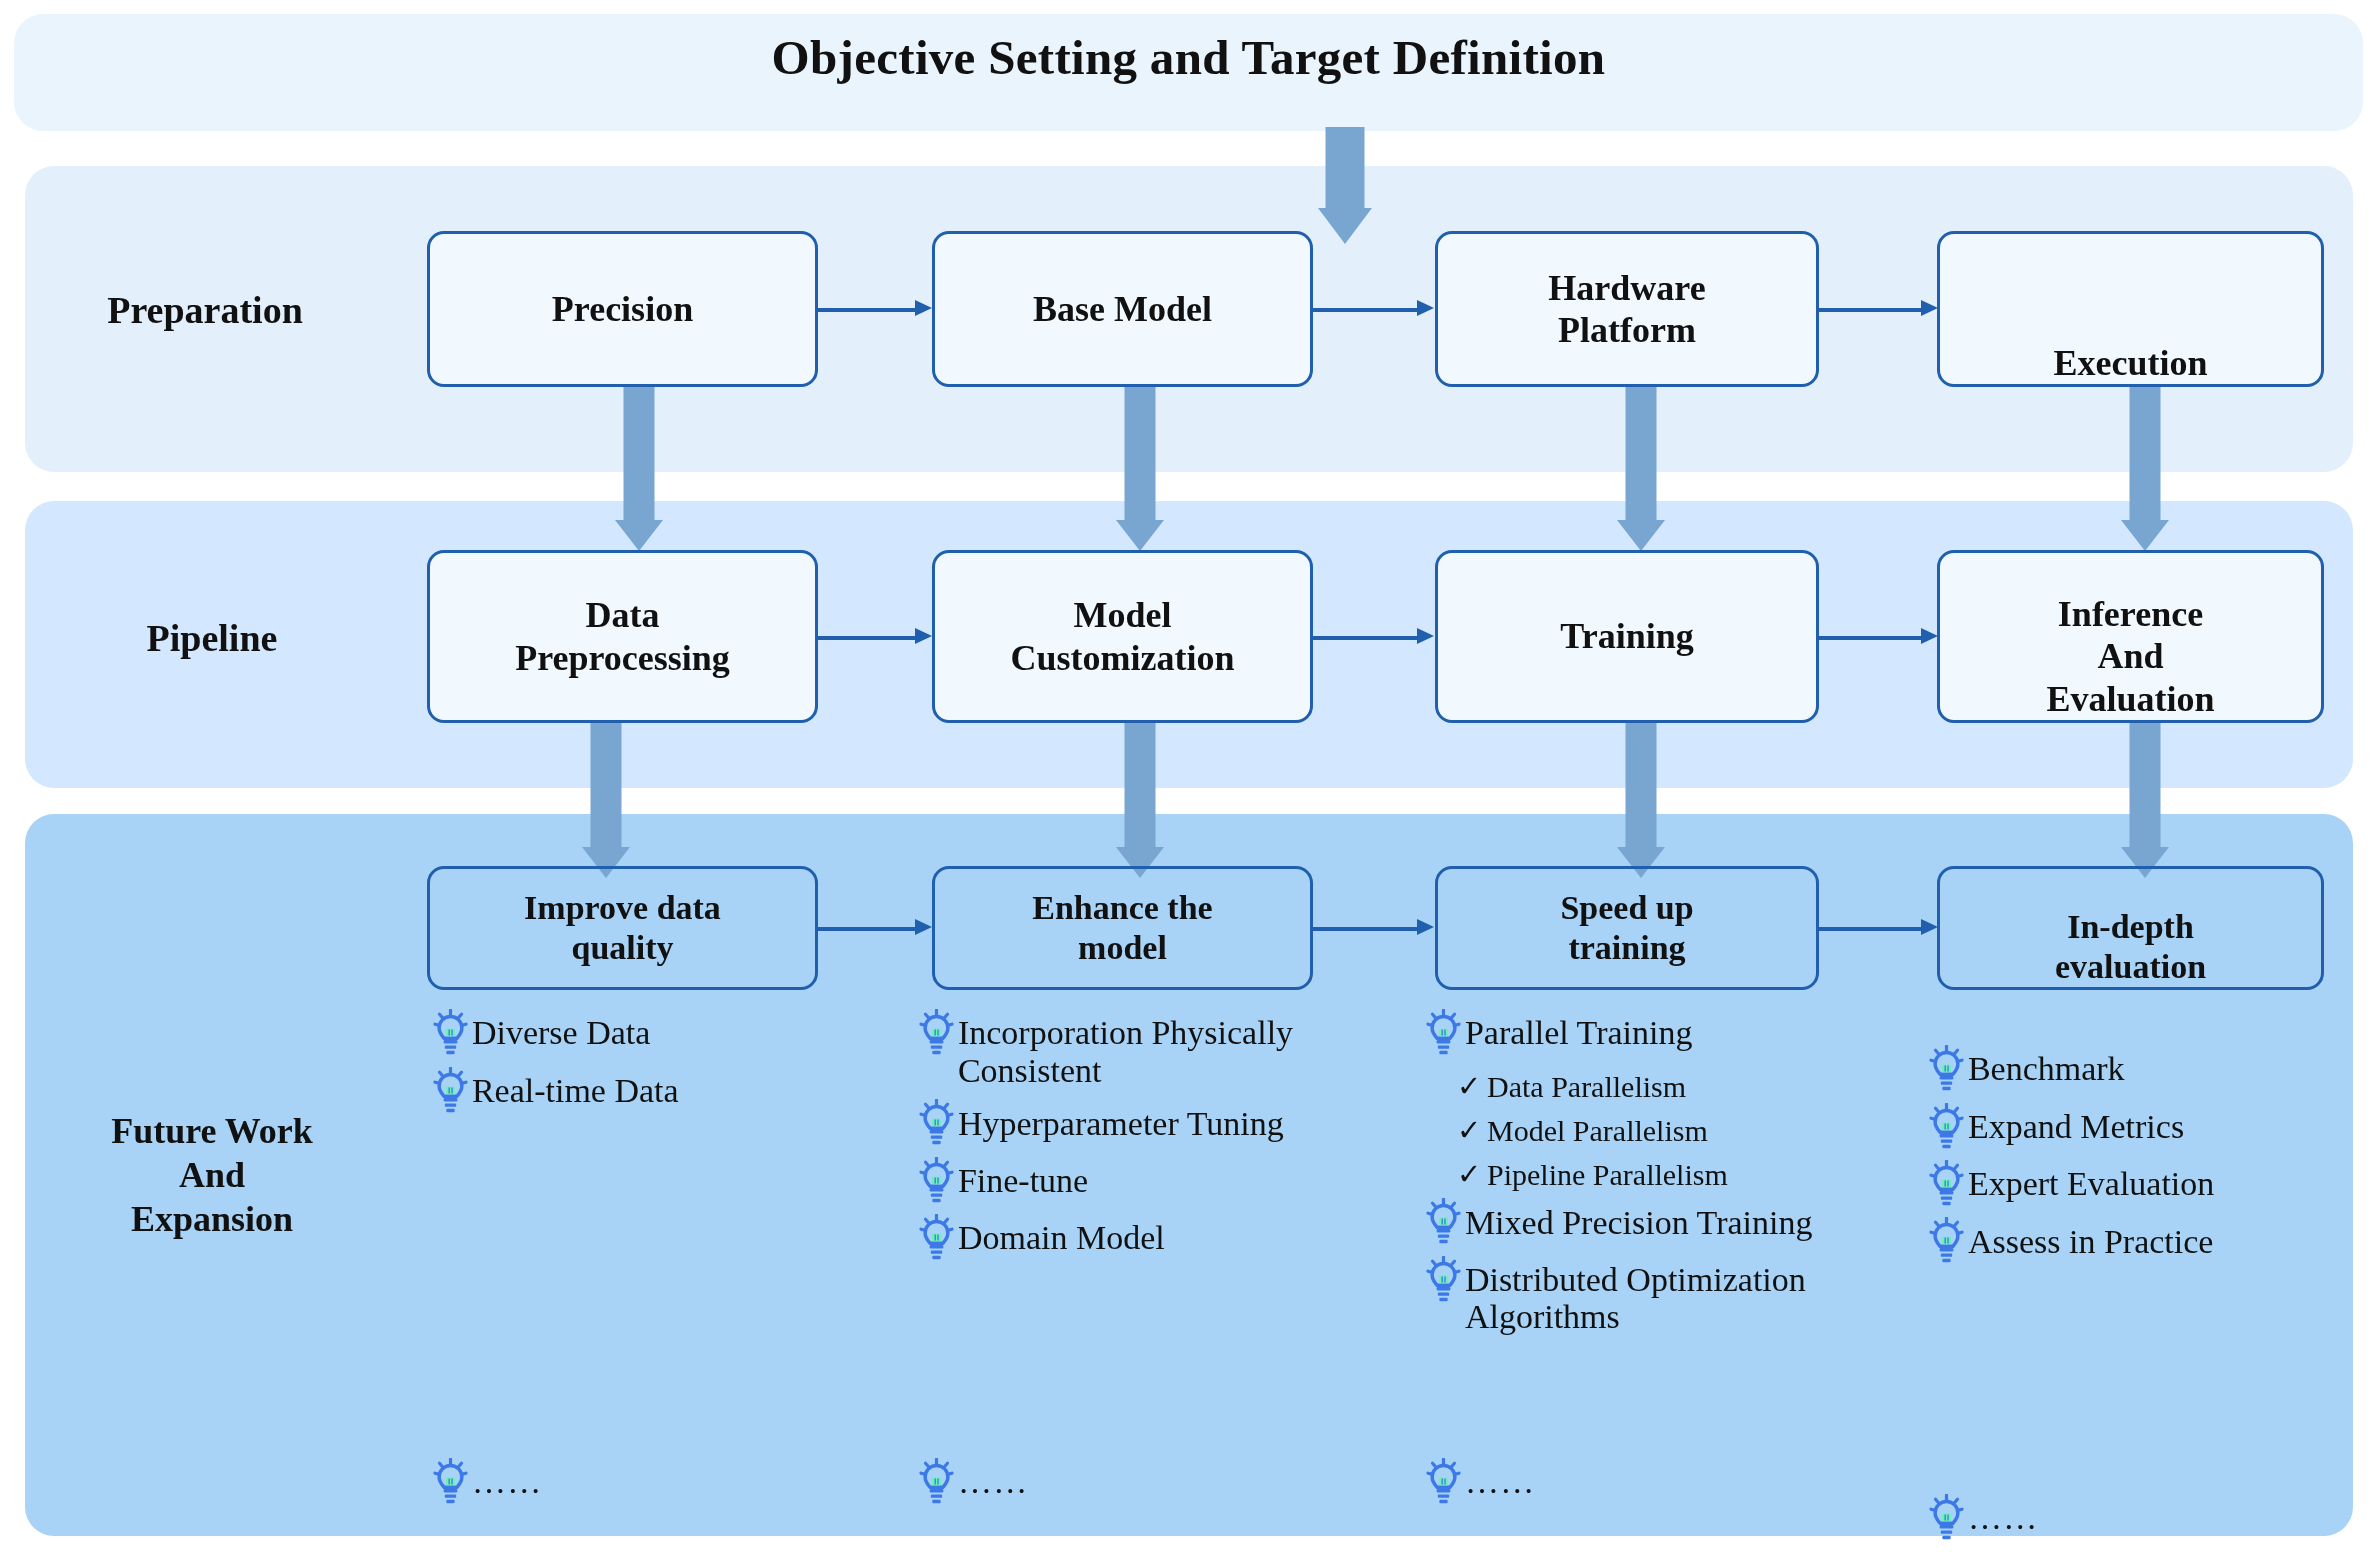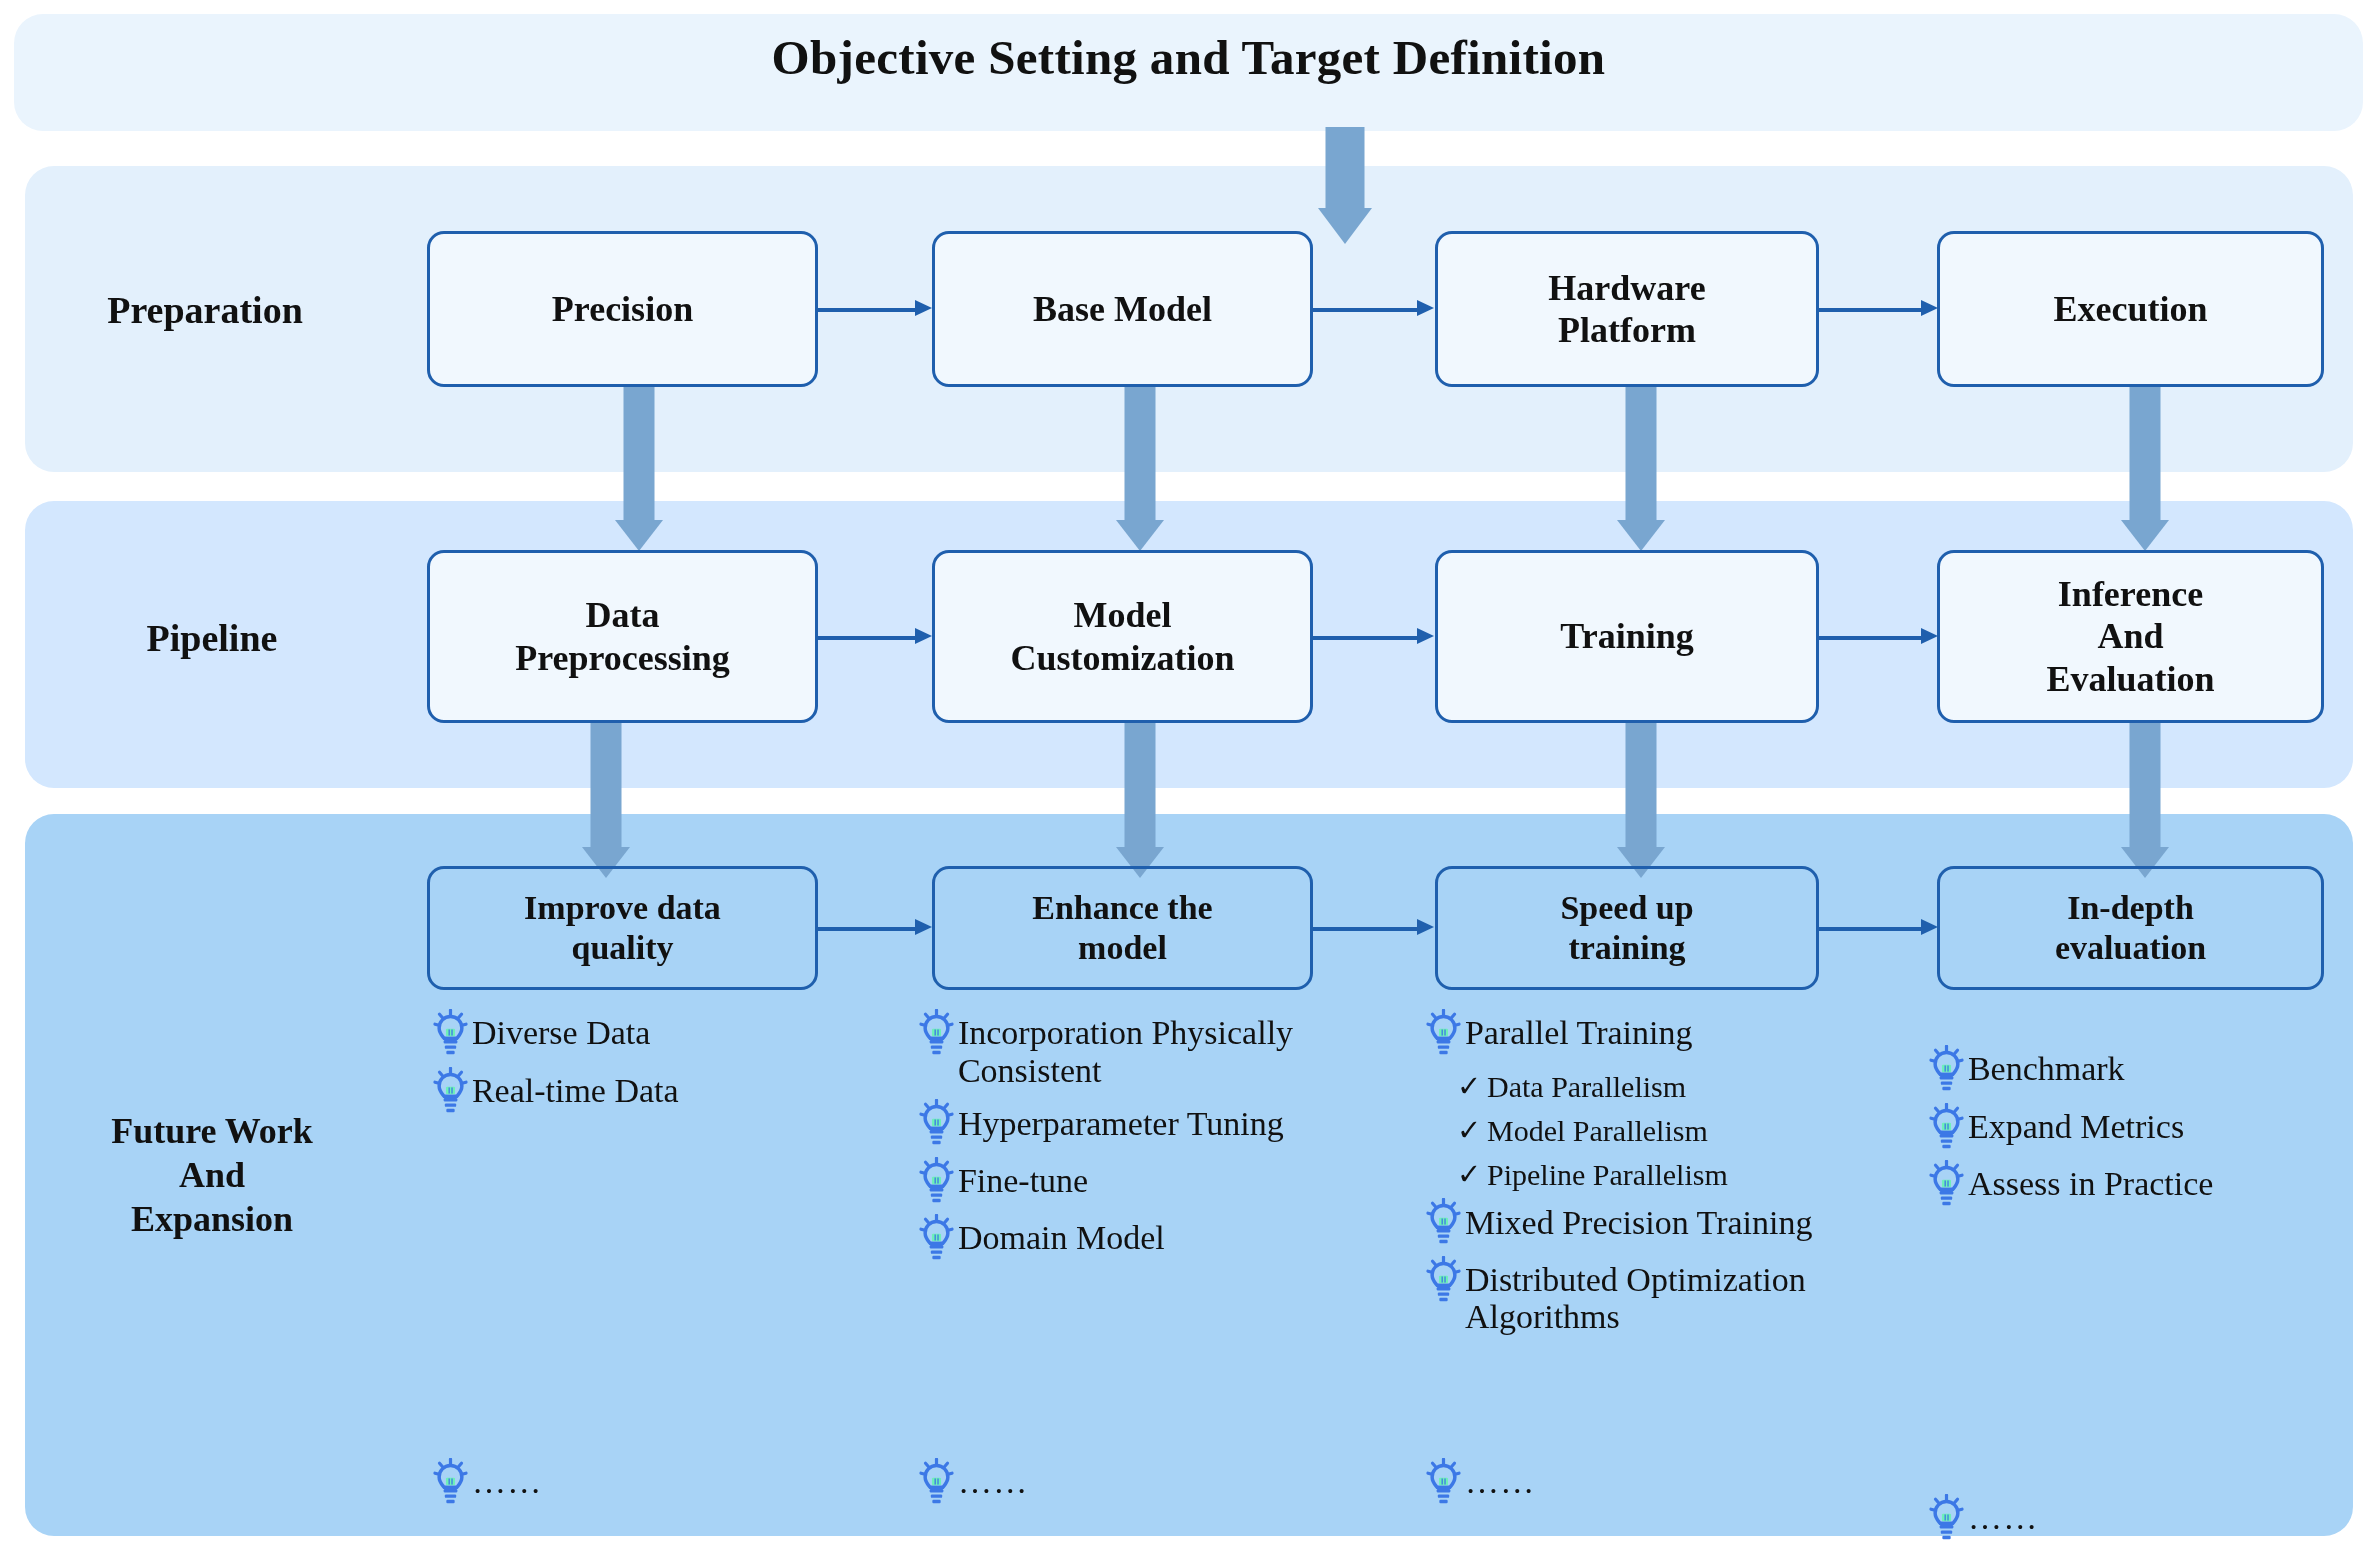--- a/index.html
+++ b/index.html
@@ -57,21 +57,21 @@
   }
   .pbox.white{background:#F1F8FE;}
   .pbox.clear{background:transparent;}
   .r1{top:231px;height:156px;font-size:36px;}
   .r2{top:550px;height:173px;font-size:36px;}
   .r3{top:866px;height:124px;font-size:34px;}
 
   .c1{left:427px;width:391px;}
   .c2{left:932px;width:381px;}
   .c3{left:1435px;width:384px;text-align:center;}
-  .c4{left:1937px;width:387px;}
+  .c4{left:1937px;width:387px;align-items:flex-end;}
 
   
   .h-arrow{position:absolute;height:26px;}
   .h-arrow .line{position:absolute;left:0;top:11.7px;height:3.9px;background:#1F5FAD;}
   .h-arrow .tip{
     position:absolute;top:3.9px;right:0;width:0;height:0;
     border-top:8.5px solid transparent;border-bottom:8.5px solid transparent;
     border-left:17px solid #1F5FAD;
   }
 
@@ -557,20 +557,39 @@
               <line x1="43.5" y1="20" x2="38" y2="21.5"></line>
             </g>
             <path d="M23 10 C31.5 10 38 16.6 38 25 C38 31.5 34 35.4 31.5 38.5 L14.5 38.5 C12 35.4 8 31.5 8 25 C8 16.6 14.5 10 23 10 Z" fill="none" stroke="#3C78E6" stroke-width="4.6"></path>
             <rect x="17" y="26" width="12" height="10" rx="1.5" fill="#6EF0B8"></rect>
             <rect x="20.3" y="27" width="2" height="8" fill="#3C78E6" opacity="0.85"></rect>
             <rect x="24" y="27" width="2" height="8" fill="#3C78E6" opacity="0.85"></rect>
             <rect x="14" y="41" width="18" height="4.6" rx="1.6" fill="#3C78E6"></rect>
             <rect x="15.5" y="48" width="15" height="4.6" rx="1.6" fill="#3C78E6"></rect>
             <rect x="17.5" y="55" width="11" height="4.6" rx="1.6" fill="#3C78E6"></rect>
           </svg></span>
+        <span class="txt">Expert Evaluation</span>
+      </div>
+      <div class="fw-item">
+        <span class="bulb"><svg viewBox="0 0 46 62" width="35" height="47" aria-hidden="true">
+            <g stroke="#3C78E6" stroke-width="4.2" stroke-linecap="round" fill="none">
+              <line x1="23" y1="1.5" x2="23" y2="8"></line>
+              <line x1="8.5" y1="7" x2="12.5" y2="11.5"></line>
+              <line x1="37.5" y1="7" x2="33.5" y2="11.5"></line>
+              <line x1="2.5" y1="20" x2="8" y2="21.5"></line>
+              <line x1="43.5" y1="20" x2="38" y2="21.5"></line>
+            </g>
+            <path d="M23 10 C31.5 10 38 16.6 38 25 C38 31.5 34 35.4 31.5 38.5 L14.5 38.5 C12 35.4 8 31.5 8 25 C8 16.6 14.5 10 23 10 Z" fill="none" stroke="#3C78E6" stroke-width="4.6"></path>
+            <rect x="17" y="26" width="12" height="10" rx="1.5" fill="#6EF0B8"></rect>
+            <rect x="20.3" y="27" width="2" height="8" fill="#3C78E6" opacity="0.85"></rect>
+            <rect x="24" y="27" width="2" height="8" fill="#3C78E6" opacity="0.85"></rect>
+            <rect x="14" y="41" width="18" height="4.6" rx="1.6" fill="#3C78E6"></rect>
+            <rect x="15.5" y="48" width="15" height="4.6" rx="1.6" fill="#3C78E6"></rect>
+            <rect x="17.5" y="55" width="11" height="4.6" rx="1.6" fill="#3C78E6"></rect>
+          </svg></span>
         <span class="txt">Assess in Practice</span>
       </div>
       <div class="fw-item" style="position: absolute; left: 0px; top: 449px;">
         <span class="bulb"><svg viewBox="0 0 46 62" width="35" height="47" aria-hidden="true">
             <g stroke="#3C78E6" stroke-width="4.2" stroke-linecap="round" fill="none">
               <line x1="23" y1="1.5" x2="23" y2="8"></line>
               <line x1="8.5" y1="7" x2="12.5" y2="11.5"></line>
               <line x1="37.5" y1="7" x2="33.5" y2="11.5"></line>
               <line x1="2.5" y1="20" x2="8" y2="21.5"></line>
               <line x1="43.5" y1="20" x2="38" y2="21.5"></line>

